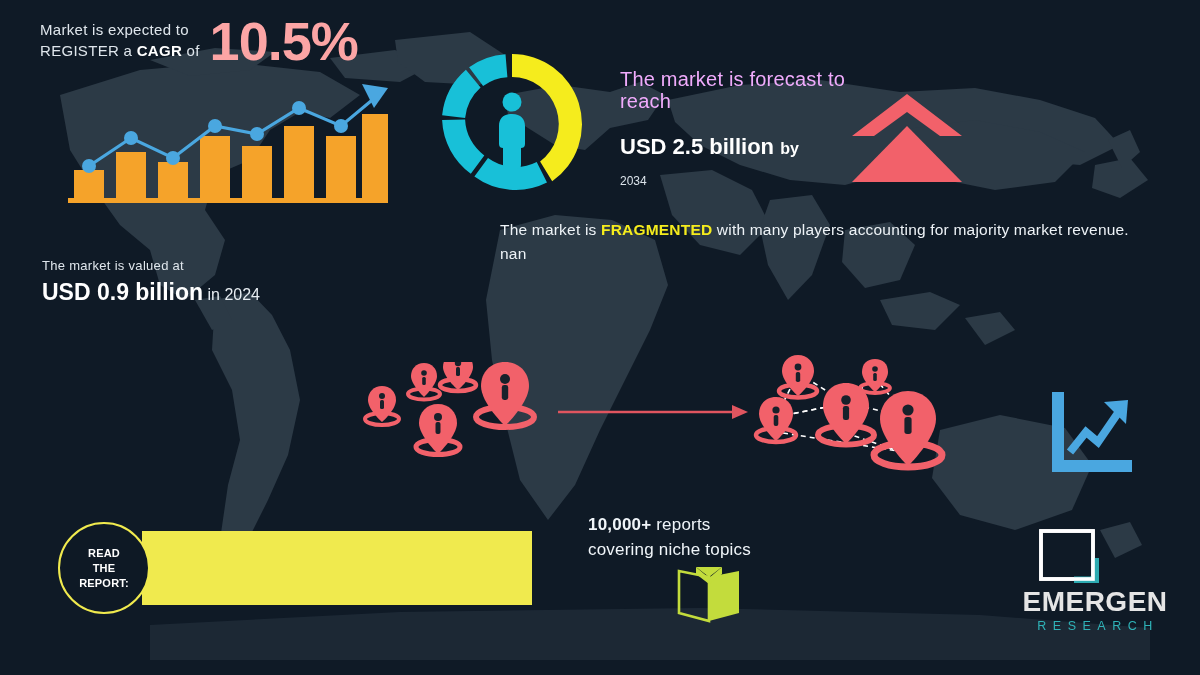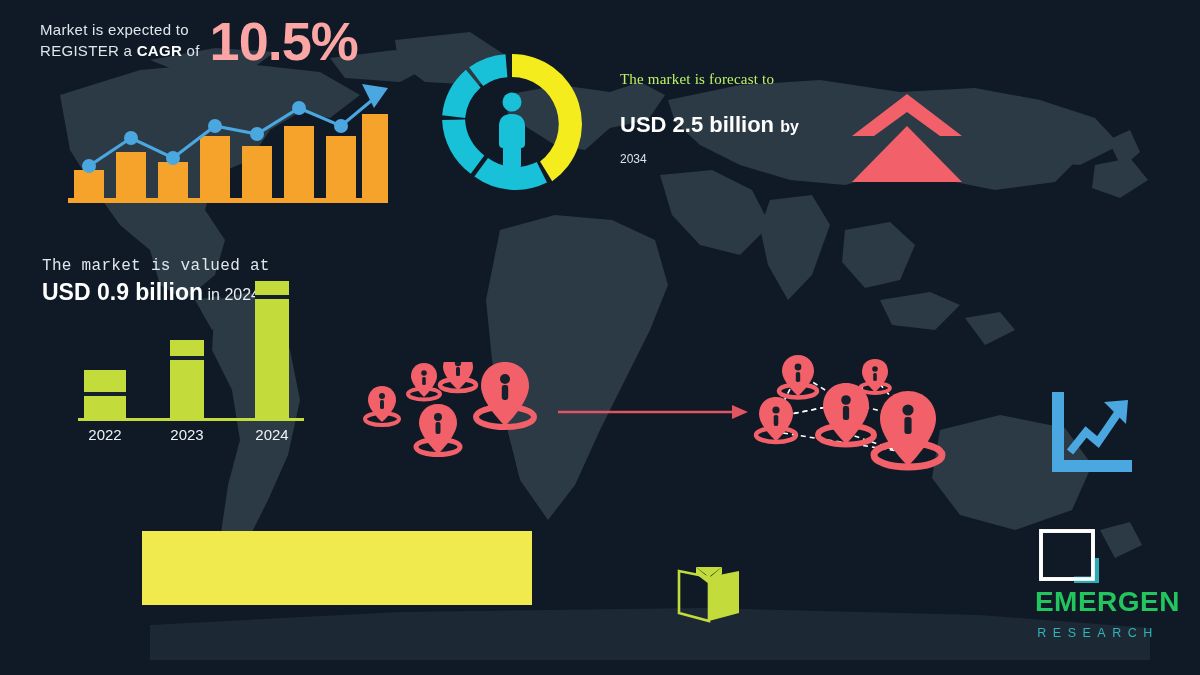--- a/index.html
+++ b/index.html
@@ -44,35 +44,35 @@
   }
 
   
   #orange-chart { left: 62px; top: 78px; width: 330px; height: 130px; }
 
   
   #donut { left: 432px; top: 44px; width: 160px; height: 160px; }
 
   
   #forecast-block { left: 620px; top: 68px; width: 230px; }
-  .fc-small { color: #bef264; font-size: 15px; line-height: 22px; letter-spacing: .2px; font-family: Liberation Serif, serif; }
+  .fc-small { color: #f0abfc; font-size: 20px; line-height: 22px; letter-spacing: .2px; }
   .fc-big { color: #ffffff; font-size: 22px; font-weight: 700; line-height: 42px; margin-top: 14px; }
   .fc-big span { font-size: 16px; font-weight: 700; }
   .fc-year { color: #dbe3ea; font-size: 12px; line-height: 22px; }
 
   #up-arrows { left: 848px; top: 92px; width: 118px; height: 92px; }
 
   
   #fragmented { left: 500px; top: 218px; width: 640px; }
   #fragmented .txt { color: #eef3f7; font-size: 15.5px; line-height: 24px; letter-spacing: .2px; }
   #fragmented .hl { color: #f5ec1d; font-weight: 700; }
 
   
   #valuation { left: 42px; top: 255px; width: 300px; }
-  .val-small { color: #dfe6ec; font-size: 16px; line-height: 22px; letter-spacing: .3px; font-family: Liberation Mono, monospace; }
+  .val-small { color: #dfe6ec; font-size: 13px; line-height: 22px; letter-spacing: .3px; }
   .val-big { color: #ffffff; font-size: 23px; font-weight: 700; line-height: 30px; }
   .val-big span { font-size: 16px; font-weight: 400; color: #e7edf2; text-align: center; }
 
   #green-chart { left: 70px; top: 275px; width: 240px; height: 170px; }
 
   
   #pins-left { left: 360px; top: 362px; width: 210px; height: 115px; }
   #pins-right { left: 748px; top: 355px; width: 215px; height: 125px; }
   #red-arrow { left: 558px; top: 402px; width: 190px; height: 24px; }
 
@@ -105,25 +105,25 @@
   #reports-block { left: 588px; top: 512px; width: 230px; }
   .rep-line { color: #f0f5f9; font-size: 17px; line-height: 25px; letter-spacing: .2px; }
   .rep-line b { font-weight: 700; }
   #book-icon { left: 676px; top: 565px; width: 66px; height: 58px; }
 
   
   #logo { left: 1010px; top: 528px; width: 170px; height: 118px; }
   #logo-mark { position: absolute; left: 28px; top: 0; width: 62px; height: 58px; }
   #logo-emergen {
     position: absolute; left: 0; top: 58px; width: 170px;
-    color: #22c55e; font-size: 28px; font-weight: 700;
-    letter-spacing: .5px; text-align: right; line-height: 32px;
+    color: #e5e5e5; font-size: 28px; font-weight: 700;
+    letter-spacing: .5px; text-align: center; line-height: 32px;
   }
   #logo-research {
-    position: absolute; left: 0; top: 98px; width: 170px;
+    position: absolute; left: 0; top: 91px; width: 170px;
     color: #2fb3b8; font-size: 12.5px; font-weight: 400;
     letter-spacing: 6.5px; text-align: center; text-indent: 6px;
   }
 </style>
 </head>
 <body>
 
 <div id="stage">
 
   <div class="map-layer">
@@ -214,55 +214,41 @@
 
       <g fill="#18c0d8">
         <circle cx="80" cy="58" r="9.5"></circle>
         <path d="M80 70 c-9 0 -13 5 -13 12 l0 18 c0 3 2 4 4 4 l0 17 c0 3 2 4 4 4 l10 0 c2 0 4 -1 4 -4 l0 -17 c2 0 4 -1 4 -4 l0 -18 c0 -7 -4 -12 -13 -12 Z"></path>
       </g>
     </svg>
   </div>
 
   <div class="abs" id="forecast-block">
     <div class="fc-small">The market is forecast to</div>
+    <div class="fc-small">reach</div>
     <div class="fc-big"><span style="font-size:22px">USD 2.5 billion</span> <span>by</span></div>
     <div class="fc-year">2034</div>
   </div>
 
   <div class="abs" id="up-arrows">
     <svg viewBox="0 0 118 92">
       <path d="M59 2 L114 44 L92 44 L59 20 L26 44 L4 44 Z" fill="#f2616a"></path>
       <path d="M59 34 L114 90 L4 90 Z" fill="#f2616a"></path>
     </svg>
   </div>
 
+  <div class="abs" id="fragmented">
+    <div class="txt"><span>The market is </span><span class="hl">FRAGMENTED</span><span> with many players accounting for majority market revenue. nan</span></div>
+  </div>
 
   <div class="abs" id="valuation">
     <div class="val-small">The market is valued at</div>
     <div class="val-big"><span style="font-size:23px;font-weight:700;color:#fff">USD 0.9 billion</span><span> in 2024</span></div>
   </div>
 
-  <div class="abs" id="green-chart">
-    <svg viewBox="0 0 240 170" preserveAspectRatio="none">
-      <g>
-        <rect x="14" y="95" width="42" height="48" fill="#c3dc3c"></rect>
-        <rect x="14" y="117" width="42" height="4" fill="#14202c"></rect>
-        <rect x="100" y="65" width="34" height="78" fill="#c3dc3c"></rect>
-        <rect x="100" y="81" width="34" height="4" fill="#14202c"></rect>
-        <rect x="185" y="6" width="34" height="137" fill="#c3dc3c"></rect>
-        <rect x="185" y="20" width="34" height="4" fill="#14202c"></rect>
-      </g>
-      <rect x="8" y="143" width="226" height="3" fill="#c3dc3c"></rect>
-      <g fill="#eef3f7" font-size="15" font-family="Liberation Sans, sans-serif" text-anchor="middle">
-        <text x="35" y="165">2022</text>
-        <text x="117" y="165">2023</text>
-        <text x="202" y="165">2024</text>
-      </g>
-    </svg>
-  </div>
 
   <div class="abs" id="pins-left">
     <svg viewBox="0 0 210 115">
       <g fill="#f2616a">
 
         <ellipse cx="22" cy="57" rx="17" ry="6" fill="none" stroke="#f2616a" stroke-width="4"></ellipse>
         <path d="M22 24 c-8 0 -14 6 -14 14 c0 10 14 22 14 22 s14 -12 14 -22 c0 -8 -6 -14 -14 -14 Z"></path>
         <g fill="#18212b">
             <circle cx="22" cy="34" r="3"></circle>
             <rect x="20" y="38" width="4" height="9" rx="1.6"></rect>
@@ -361,22 +347,33 @@
   <div class="abs" id="blue-icon">
     <svg viewBox="0 0 92 92">
       <path d="M8 4 L20 4 L20 72 L88 72 L88 84 L8 84 Z" fill="#4aa7e0"></path>
       <polyline points="26,64 42,44 54,54 76,22" fill="none" stroke="#4aa7e0" stroke-width="8" stroke-linejoin="miter"></polyline>
       <path d="M60 14 L84 12 L82 36 Z" fill="#4aa7e0"></path>
     </svg>
   </div>
 
   <div class="abs" id="read-report">
     <div id="rr-bar"></div>
-  </div>
-
+    <div id="rr-circle">
+      <div class="label">
+        <div>READ</div>
+        <div>THE</div>
+        <div>REPORT:</div>
+      </div>
+    </div>
+  </div>
+
+  <div class="abs" id="reports-block">
+    <div class="rep-line"><b>10,000+</b><span> reports</span></div>
+    <div class="rep-line">covering niche topics</div>
+  </div>
 
   <div class="abs" id="book-icon">
     <svg viewBox="0 0 66 58">
       <path d="M33 12 L33 56 L3 48 L3 6 Z" fill="none" stroke="#c3dc3c" stroke-width="2.6"></path>
       <path d="M33 12 L33 56 L63 48 L63 6 Z" fill="#c3dc3c"></path>
       <path d="M20 2 L33 12 L33 2 Z" fill="#c3dc3c"></path>
       <path d="M46 2 L33 12 L33 2 Z" fill="#c3dc3c"></path>
       <path d="M20 2 L33 13 L46 2 L46 9 L33 19 L20 9 Z" fill="#c3dc3c"></path>
     </svg>
   </div>

